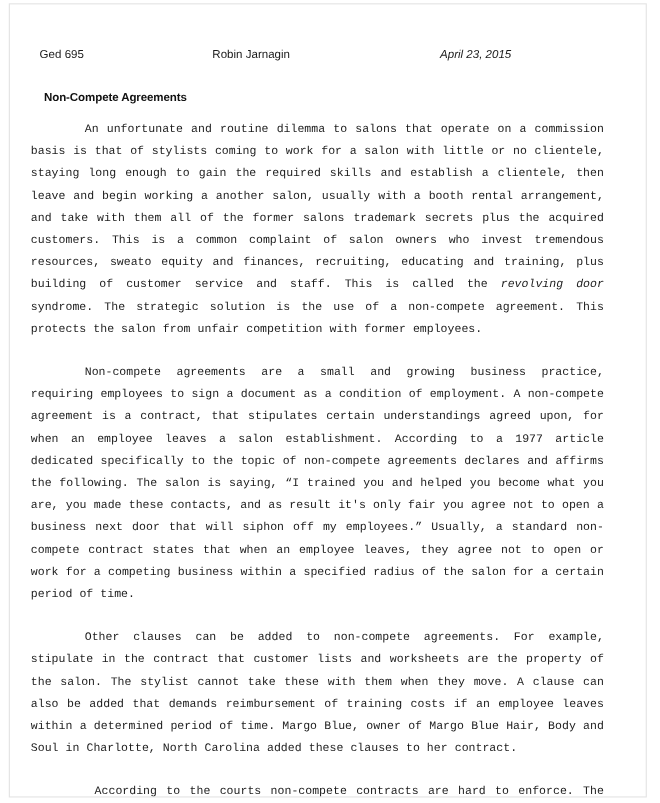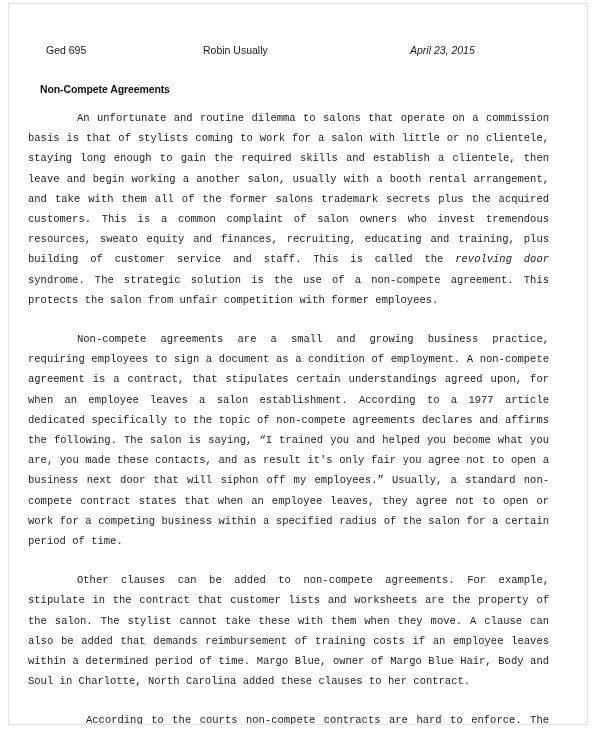--- a/index.html
+++ b/index.html
@@ -33,21 +33,21 @@
     left: 0;
     top: 0;
     width: 578px;
     height: 720px;
     padding: 0;
     box-sizing: border-box;
   }
 
   .doc-header {
     position: absolute;
-    left: 37px;
+    left: 27px;
     top: 38px;
     width: 520px;
     height: 16px;
     font-size: 10.5px;
     color: #1b1b1b;
     line-height: 16px;
     white-space: nowrap;
   }
   .doc-header .hdr-course {
     position: absolute;
@@ -107,21 +107,21 @@
   }
 </style>
 </head>
 <body>
 
 <div id="page">
   <div id="sheet">
 
     <div class="doc-header">
       <span class="hdr-course">Ged 695</span>
-      <span class="hdr-author">Robin Usually</span>
+      <span class="hdr-author">Robin Jarnagin</span>
       <span class="hdr-date">April 23, 2015</span>
     </div>
 
     <div class="doc-title">Non-Compete Agreements</div>
 
     <div id="body-text">
         <p class="para">An unfortunate and routine dilemma to salons that operate on a commission basis is that of stylists coming to work for a salon with little or no clientele, staying long enough to gain the required skills and establish a clientele, then leave and begin working a another salon, usually with a booth rental arrangement, and take with them all of the former salons trademark secrets plus the acquired customers. This is a common complaint of salon owners who invest tremendous resources, sweato equity and finances, recruiting, educating and training, plus building of customer service and staff. This is called the <em>revolving door</em> syndrome. The strategic solution is the use of a non-compete agreement. This protects the salon from unfair competition with former employees.</p>
         <p class="para">Non-compete agreements are a small and growing business practice, requiring employees to sign a document as a condition of employment. A non-compete agreement is a contract, that stipulates certain understandings agreed upon, for when an employee leaves a salon establishment. According to a 1977 article dedicated specifically to the topic of non-compete agreements declares and affirms the following. The salon is saying, “I trained you and helped you become what you are, you made these contacts, and as result it's only fair you agree not to open a business next door that will siphon off my employees.” Usually, a standard non-compete contract states that when an employee leaves, they agree not to open or work for a competing business within a specified radius of the salon for a certain period of time.</p>
         <p class="para">Other clauses can be added to non-compete agreements. For example, stipulate in the contract that customer lists and worksheets are the property of the salon. The stylist cannot take these with them when they move. A clause can also be added that demands reimbursement of training costs if an employee leaves within a determined period of time. Margo Blue, owner of Margo Blue Hair, Body and Soul in Charlotte, North Carolina added these clauses to her contract.</p>
         <p class="para wide-indent">According to the courts non-compete contracts are hard to enforce. The courts take a dim view of them because they restrict an individuals' ability to work. Their use has been disallowed and restricted in many states. All states usually require the contract to be deemed reasonable for the courts to enforce. Three basic constituents are analyzed by the courts in evaluating reasonableness: what kind of activity is being restricted, what geographic area is encompassed, and what the period of time is. According to Steve Burgess, a Dallas, Texas attorney, non-compete agreements are difficult</p>

